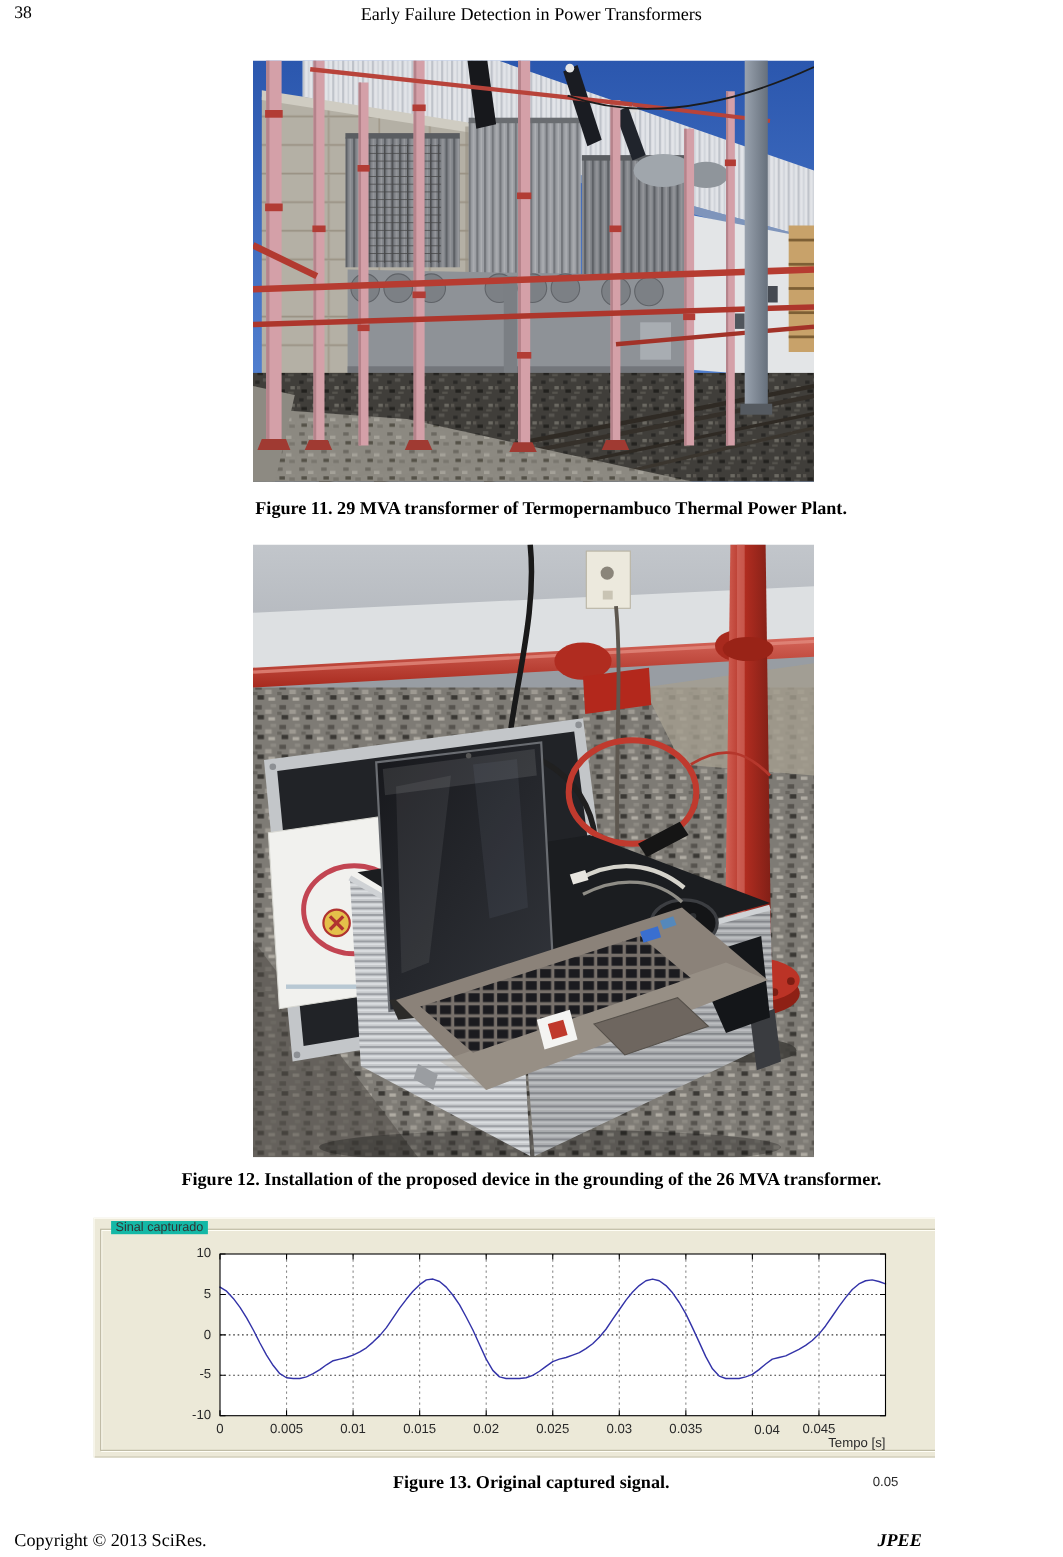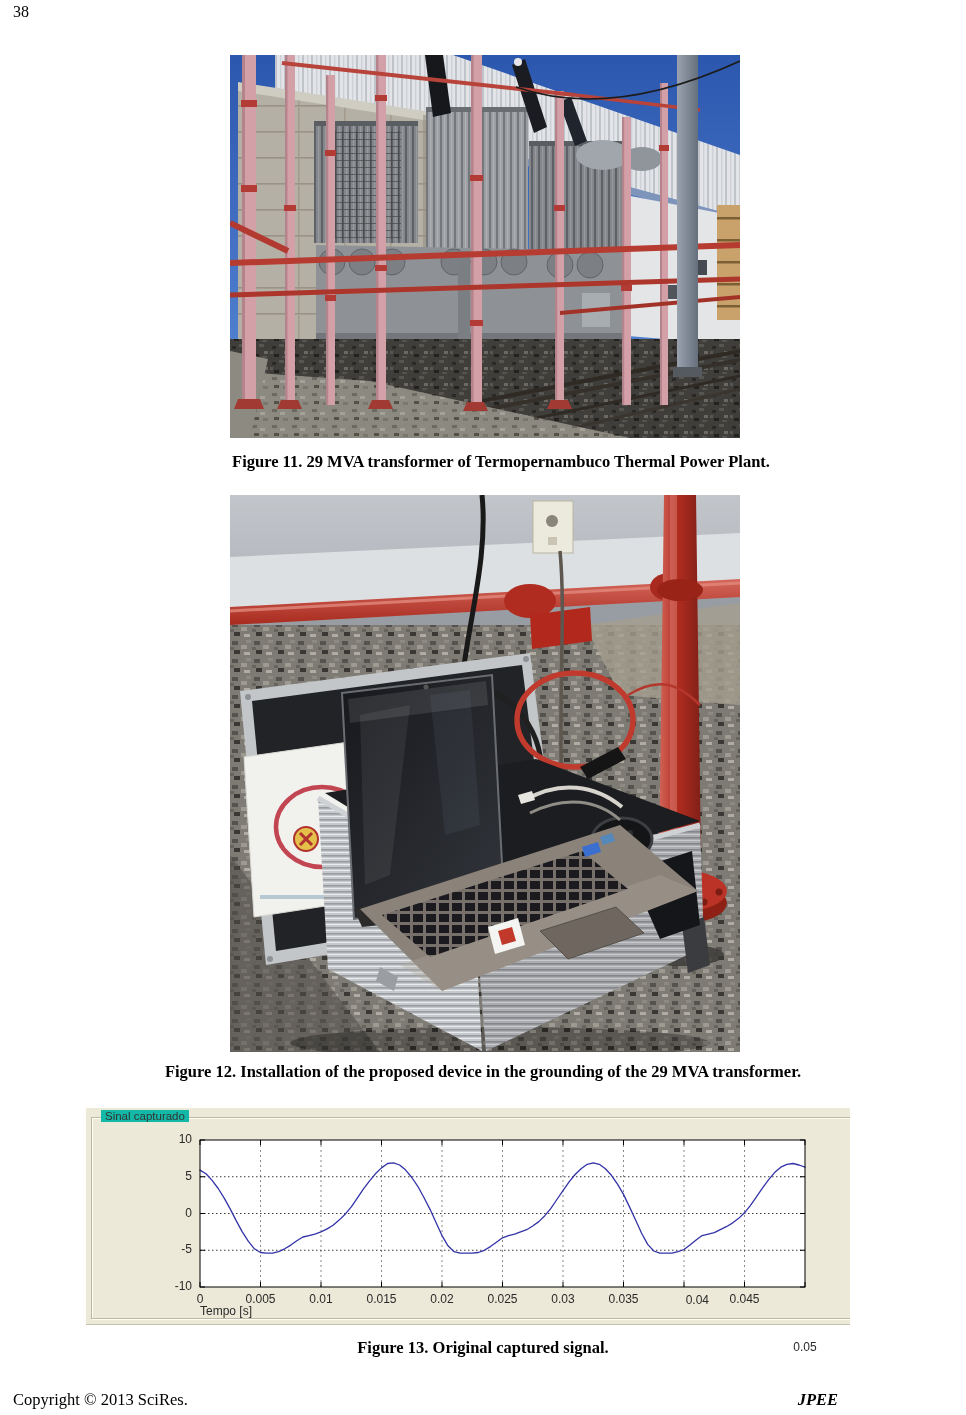--- a/index.html
+++ b/index.html
@@ -20,31 +20,32 @@
          font-family:"Liberation Sans",sans-serif;}
   .groupbox{position:absolute;left:6px;top:10px;width:782px;height:200px;
             border:1px solid #bcb8a2;box-shadow:1px 1px 0 #fffef6, inset 1px 1px 0 #fffef6;}
   .grouplabel{position:absolute;left:16px;top:3px;padding:0 4px;background:#14b8a6;
               font-size:11.5px;color:#333;}
   #plot-svg{position:absolute;left:0;top:0;}
   #tick-layer{position:absolute;left:0;top:0;width:100%;height:100%;}
   .tick{position:absolute;font-size:12px;color:#2a2a2a;}
   .xtick{width:50px;text-align:center;}
   .ytick{width:40px;text-align:right;}
-  .xlabel{position:absolute;left:115px;top:197px;width:605px;text-align:left;
+  .xlabel{position:absolute;left:115px;top:197px;width:605px;text-align:right;
           font-size:12px;color:#2a2a2a;}
   .footer-left{position:absolute;left:13px;top:1390px;font-size:16.5px;}
   .footer-right{position:absolute;right:12px;top:1390px;font-size:16.5px;font-weight:bold;font-style:italic;}
 </style>
 </head>
 <body>
 
 <div class="page">
 
   <span class="pagenum">38</span>
+  <span class="runtitle">Early Failure Detection in Power Transformers</span>
 
   <div class="photo fig11">
     <svg width="510" height="383" viewBox="0 0 510 383">
       <defs>
         <linearGradient id="sky" x1="0" y1="0" x2="0" y2="1">
           <stop offset="0" stop-color="#2b57ae"></stop>
             <stop offset="1" stop-color="#5d8cda"></stop>
         </linearGradient>
         <linearGradient id="pole" x1="0" y1="0" x2="1" y2="0">
           <stop offset="0" stop-color="#99a2ae"></stop>
@@ -367,21 +368,21 @@
         <polygon points="352,352 368,347 371,357 355,362" fill="#3a6fd0"></polygon>
         <polygon points="370,342 382,338 385,346 373,350" fill="#5588bb"></polygon>
         <polygon points="258,432 288,423 295,450 265,459" fill="#f4f4f2"></polygon>
         <polygon points="268,436 282,432 286,446 272,450" fill="#c0392b"></polygon>
         <path d="M295,305 C330,285 365,290 392,312" fill="none" stroke="#d6d4cc" stroke-width="4"></path>
         <path d="M300,318 C335,300 368,305 390,325" fill="none" stroke="#8f8d86" stroke-width="3"></path>
         <polygon points="288,300 302,296 305,305 291,309" fill="#e8e6e0"></polygon>
       </g>
     </svg>
   </div>
-  <div class="caption cap12">Figure 12. Installation of the proposed device in the grounding of the 29 MVA transformer.</div>
+  <div class="caption cap12">Figure 12. Installation of the proposed device in the grounding of the 26 MVA transformer.</div>
 
   <div class="panel" id="signal-panel">
     <div class="groupbox"></div>
     <div class="grouplabel">Sinal capturado</div>
     <svg id="plot-svg" width="796" height="218">
         <rect x="115" y="33" width="605" height="147" fill="#ffffff"></rect>
         <line x1="175.5" x2="175.5" y1="33" y2="180" stroke="#8a8a8a" stroke-width="1" stroke-dasharray="2 3"></line>
         <line x1="236" x2="236" y1="33" y2="180" stroke="#8a8a8a" stroke-width="1" stroke-dasharray="2 3"></line>
         <line x1="296.5" x2="296.5" y1="33" y2="180" stroke="#8a8a8a" stroke-width="1" stroke-dasharray="2 3"></line>
         <line x1="357" x2="357" y1="33" y2="180" stroke="#8a8a8a" stroke-width="1" stroke-dasharray="2 3"></line>

